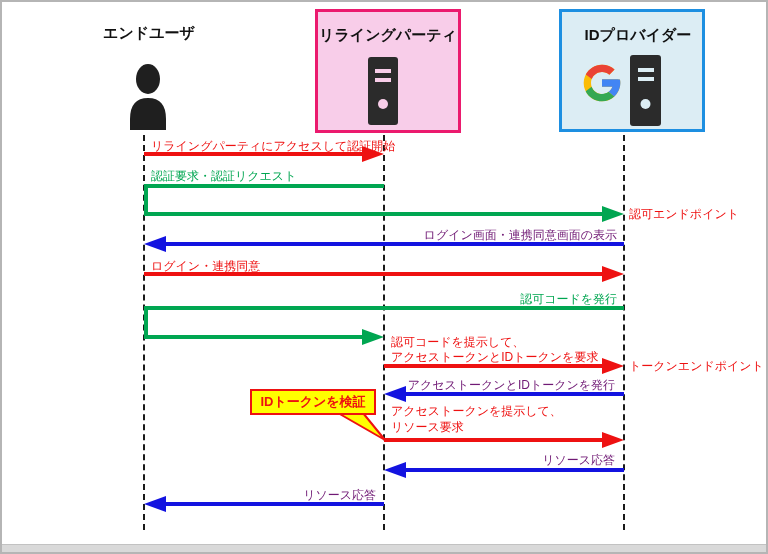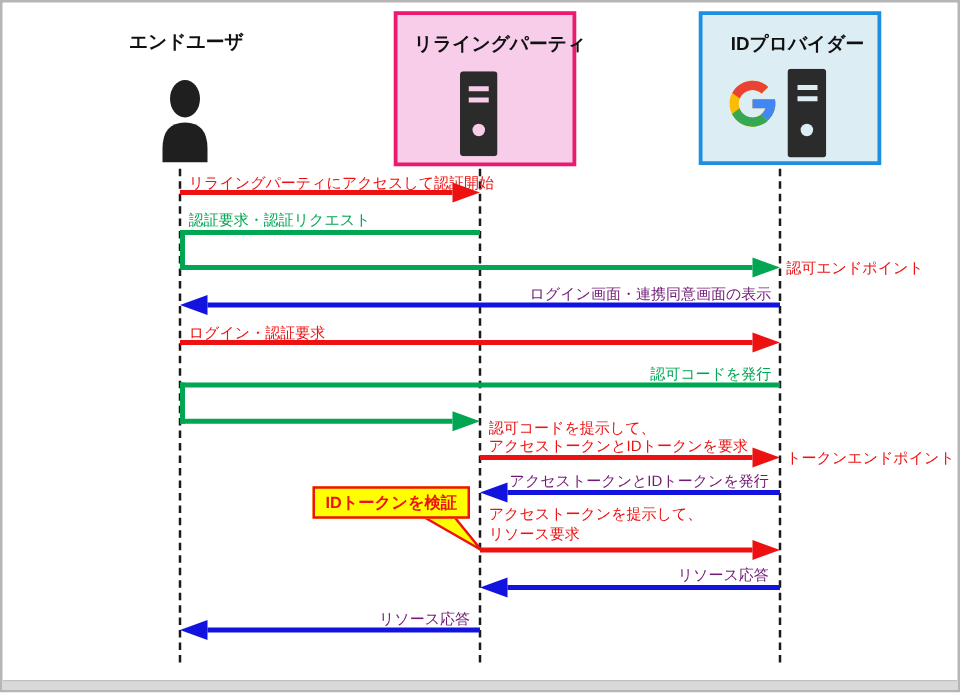--- a/index.html
+++ b/index.html
@@ -31,21 +31,21 @@
   .bottom-bar{position:absolute;left:0;bottom:0;width:100%;height:7px;background:#d9d9d9;border-top:1px solid #c2c2c2;}
 </style>
 </head>
 <body>
 
 <div class="canvas">
 
   <div class="actor-title" style="left:90px;top:22px;width:114px;">エンドユーザ</div>
 
   <div class="actor-box" style="left:313px;top:7px;width:146px;height:124px;background:#f8cde9;border:3px solid #eb1a6e;">
-    <div class="actor-title" style="left:0;top:14px;width:140px;padding-left:12px;">リライングパーティ</div>
+    <div class="actor-title" style="left:0;top:14px;width:140px;">リライングパーティ</div>
   </div>
 
   <div class="actor-box" style="left:557px;top:7px;width:146px;height:123px;background:#dcedf4;border:3px solid #1d8fe1;">
     <div class="actor-title" style="left:0;top:14px;width:152px;">IDプロバイダー</div>
   </div>
 
   <svg style="position:absolute;left:125px;top:62px;" width="42" height="66" viewBox="0 0 42 66">
     <ellipse cx="21" cy="15" rx="12" ry="15" fill="#1f1f1f"></ellipse>
     <path d="M3,66 L3,55 Q3,34 21,34 Q39,34 39,55 L39,66 Z" fill="#1f1f1f"></path>
   </svg>
@@ -83,21 +83,21 @@
   <div class="hline bg-green" style="left:142px;top:182px;width:240px;"></div>
   <div class="vline bg-green" style="left:142px;top:182px;height:32px;"></div>
   <div class="hline bg-green" style="left:142px;top:210px;width:458px;"></div>
   <div class="head-r bd-green" style="left:600px;top:204px;"></div>
   <div class="lbl red" style="left:627px;top:205px;">認可エンドポイント</div>
 
   <div class="lbl lbl-r blue" style="right:149px;top:226px;">ログイン画面・連携同意画面の表示</div>
   <div class="hline bg-blue" style="left:164px;top:240px;width:458px;"></div>
   <div class="head-l bd-blue" style="left:142px;top:234px;"></div>
 
-  <div class="lbl red" style="left:149px;top:257px;">ログイン・認証要求</div>
+  <div class="lbl red" style="left:149px;top:257px;">ログイン・連携同意</div>
   <div class="hline bg-red" style="left:142px;top:270px;width:458px;"></div>
   <div class="head-r bd-red" style="left:600px;top:264px;"></div>
 
   <div class="lbl lbl-r green" style="right:149px;top:290px;">認可コードを発行</div>
   <div class="hline bg-green" style="left:142px;top:304px;width:480px;"></div>
   <div class="vline bg-green" style="left:142px;top:304px;height:33px;"></div>
   <div class="hline bg-green" style="left:142px;top:333px;width:218px;"></div>
   <div class="head-r bd-green" style="left:360px;top:327px;"></div>
 
   <div class="lbl red" style="left:389px;top:348px;">アクセストークンとIDトークンを要求</div>

